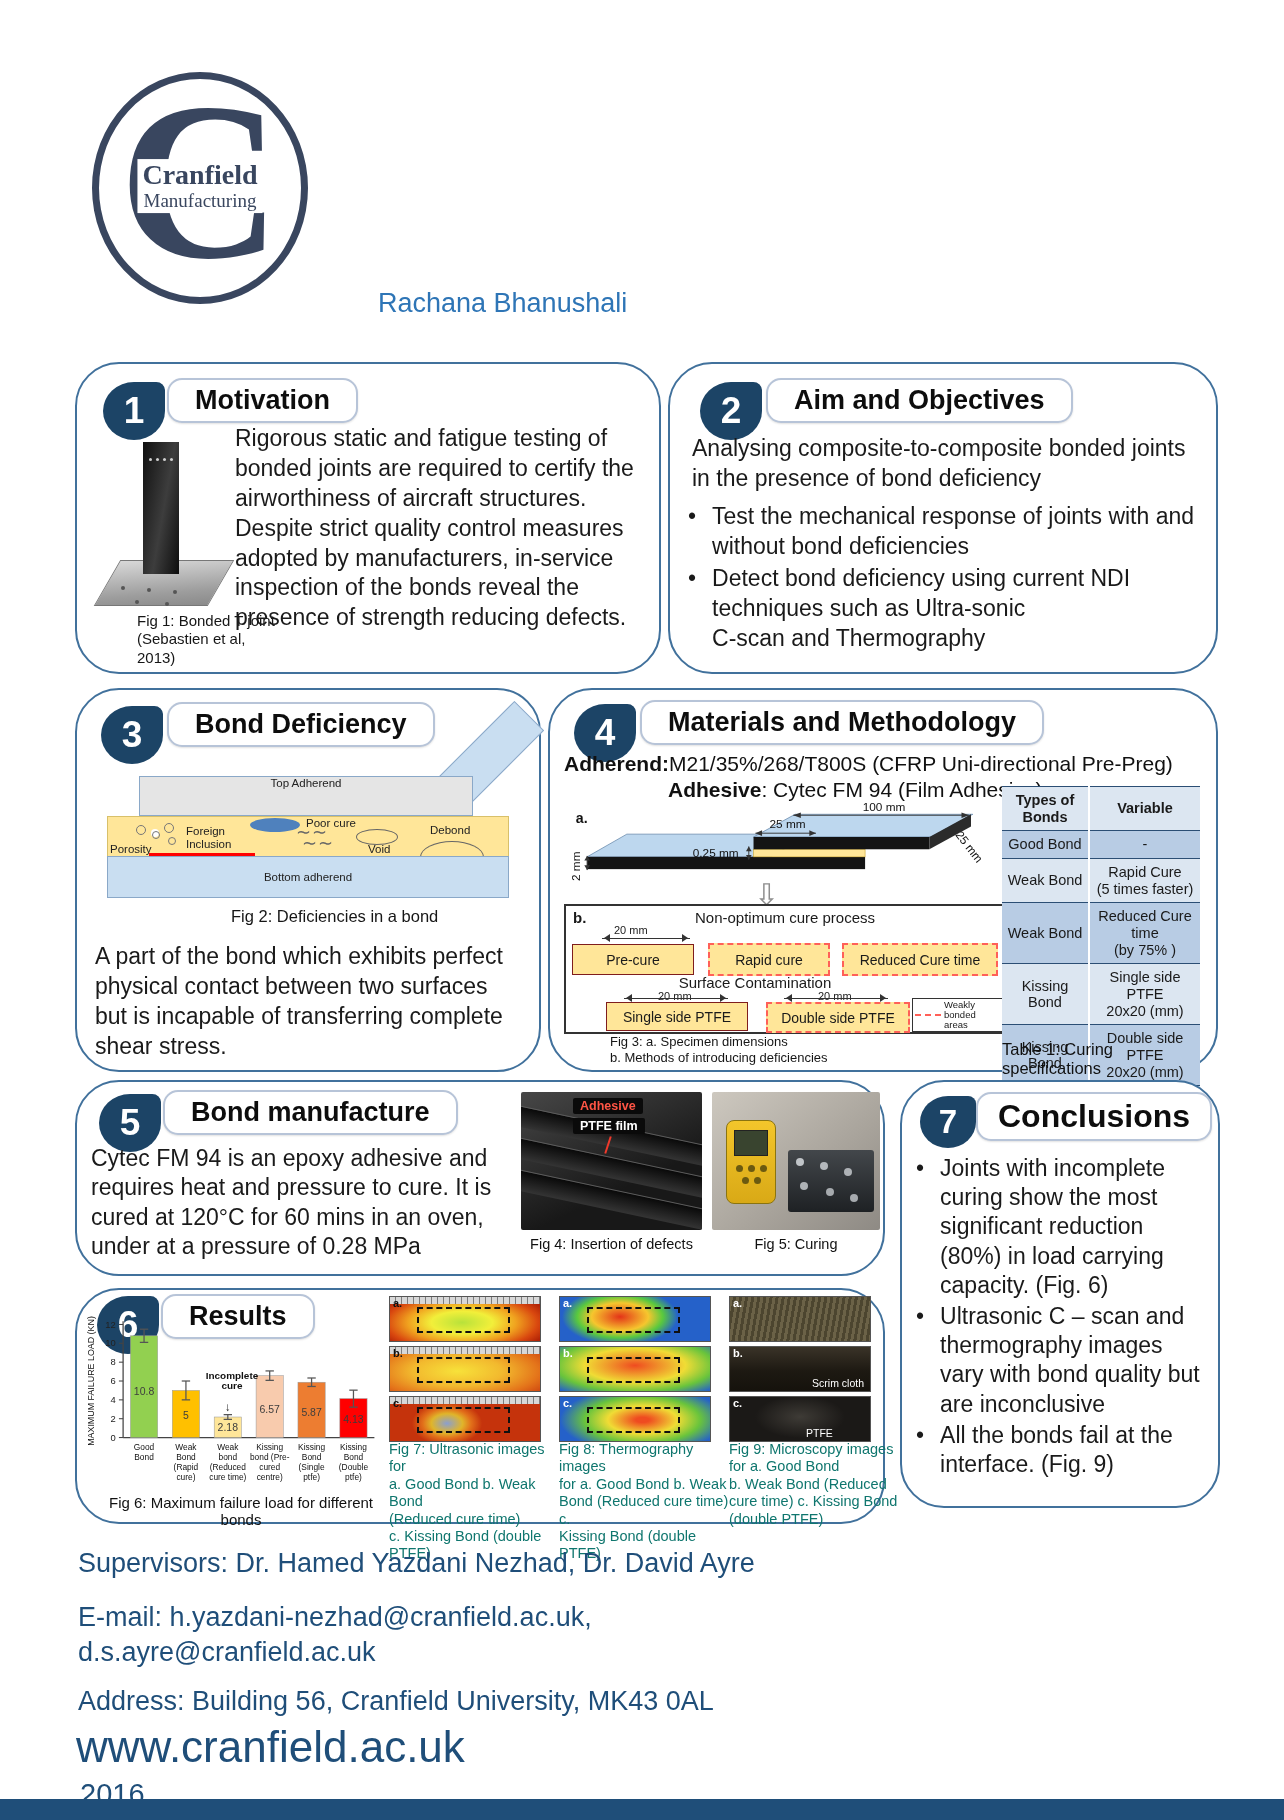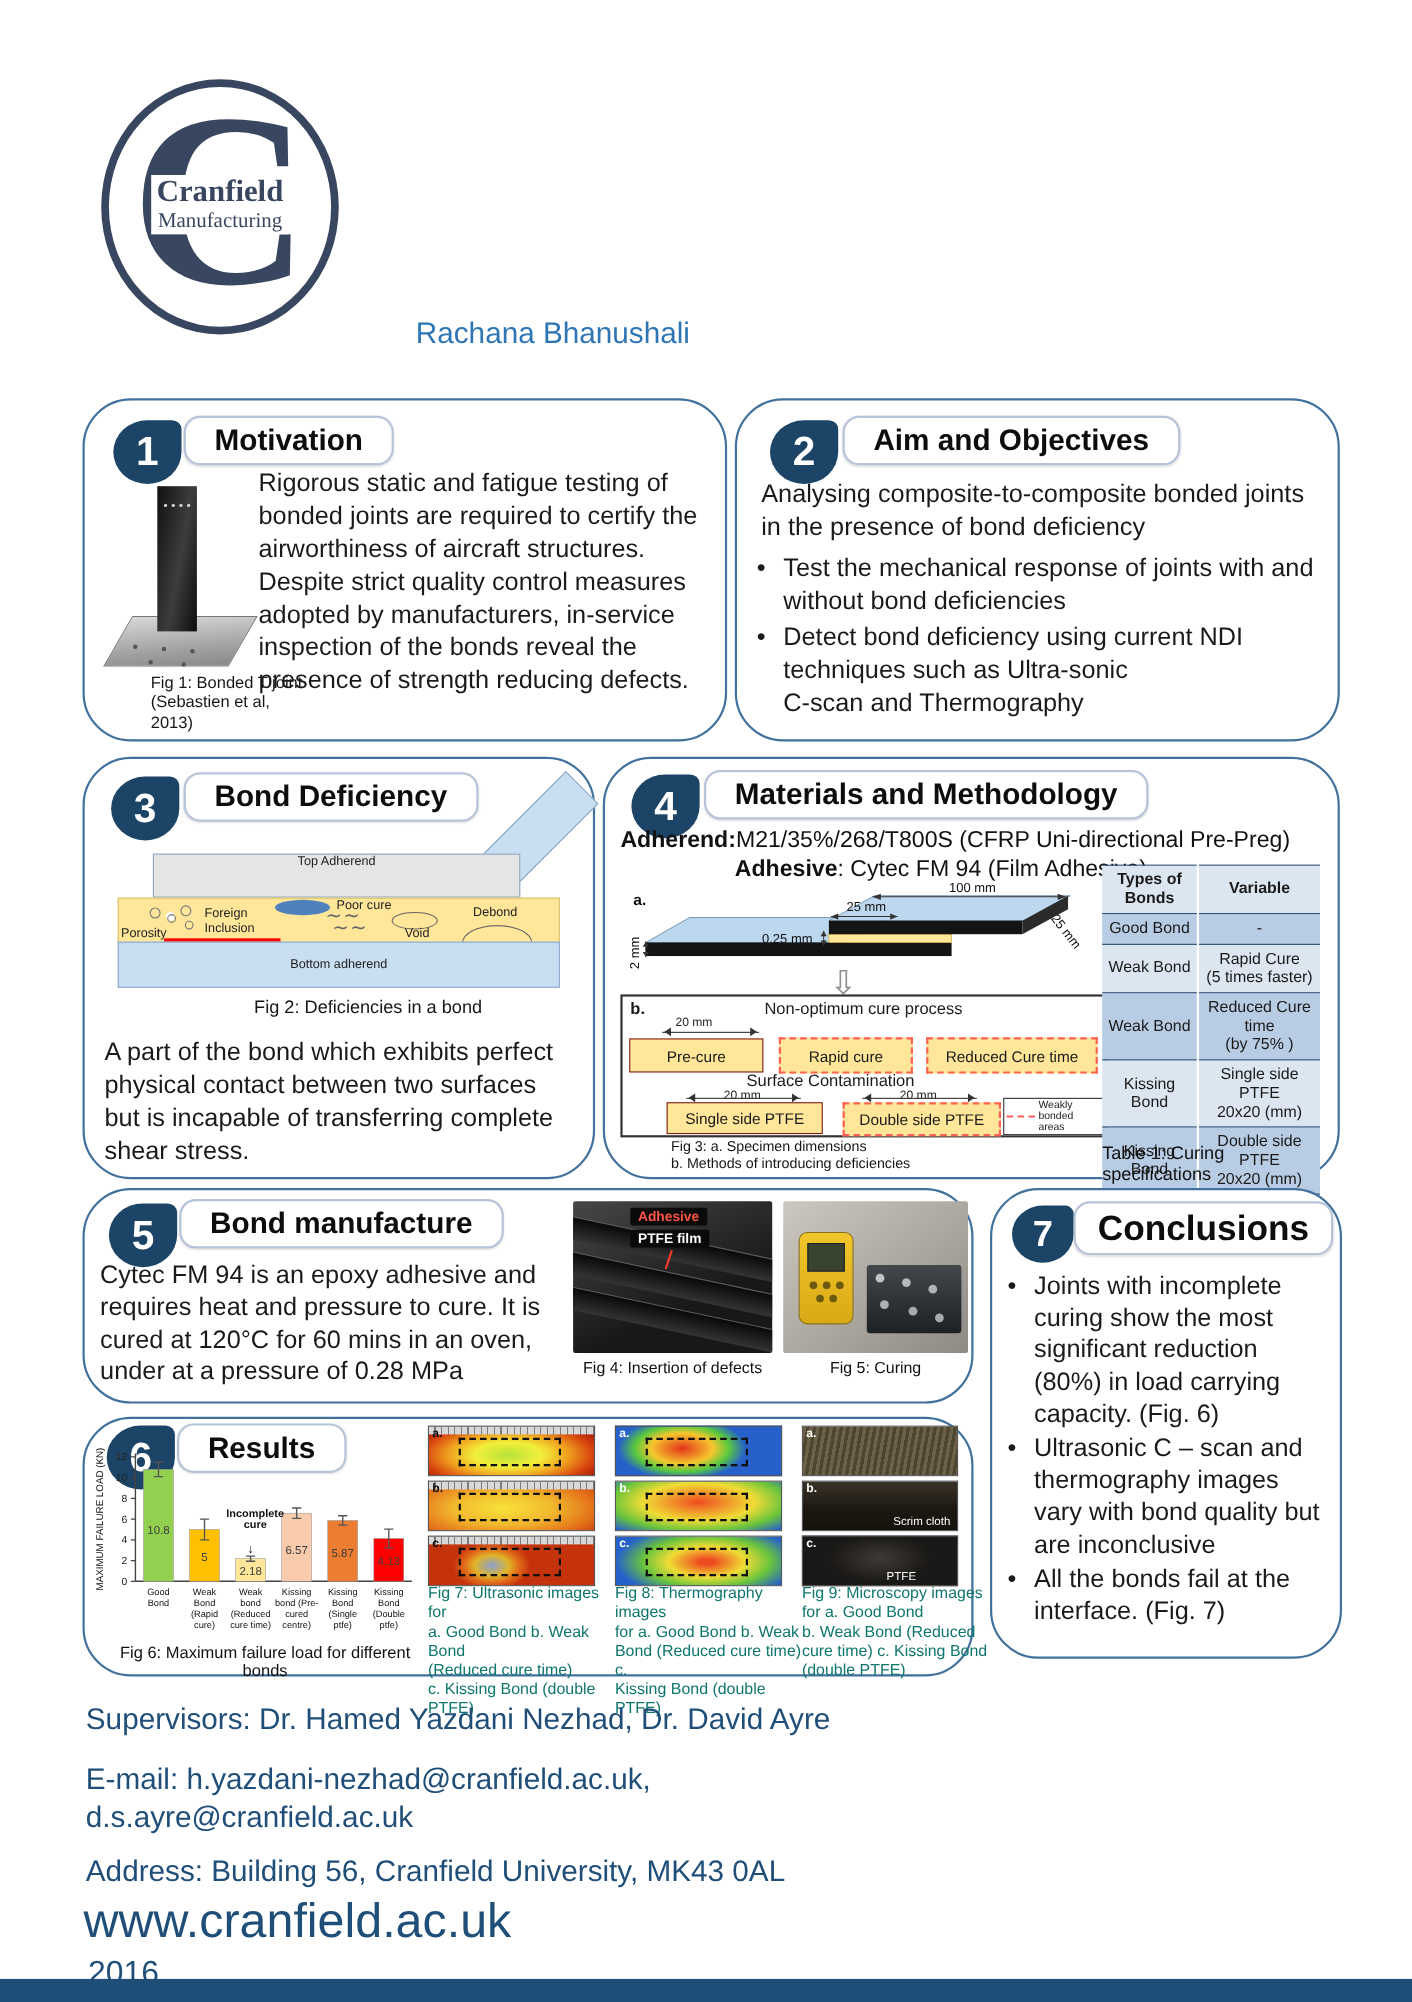--- a/index.html
+++ b/index.html
@@ -376,21 +376,21 @@
       <li>
           <span class="dot"></span>
         <span>Joints with incomplete curing show the most significant reduction (80%) in load carrying capacity. (Fig. 6)</span>
         </li>
       <li>
           <span class="dot"></span>
         <span>Ultrasonic C – scan and thermography images vary with bond quality but are inconclusive</span>
         </li>
       <li>
           <span class="dot"></span>
-        <span>All the bonds fail at the interface. (Fig. 7)</span>
+        <span>All the bonds fail at the interface. (Fig. 9)</span>
         </li>
     </ul>
   </div>
 
   <div class="box" style="left:75px;top:1288px;width:806px;height:232px;">
     <div class="badge" style="left:20px;top:6px;">6</div>
     <div class="pill" style="left:84px;top:4px;">Results</div>
 
     <svg id="fig6-svg" viewBox="0 0 280 170">
         <text x="8" y="64" transform="rotate(-90 8 64)" text-anchor="middle" font-size="8.5" fill="#111">MAXIMUM FAILURE LOAD (KN)</text>

